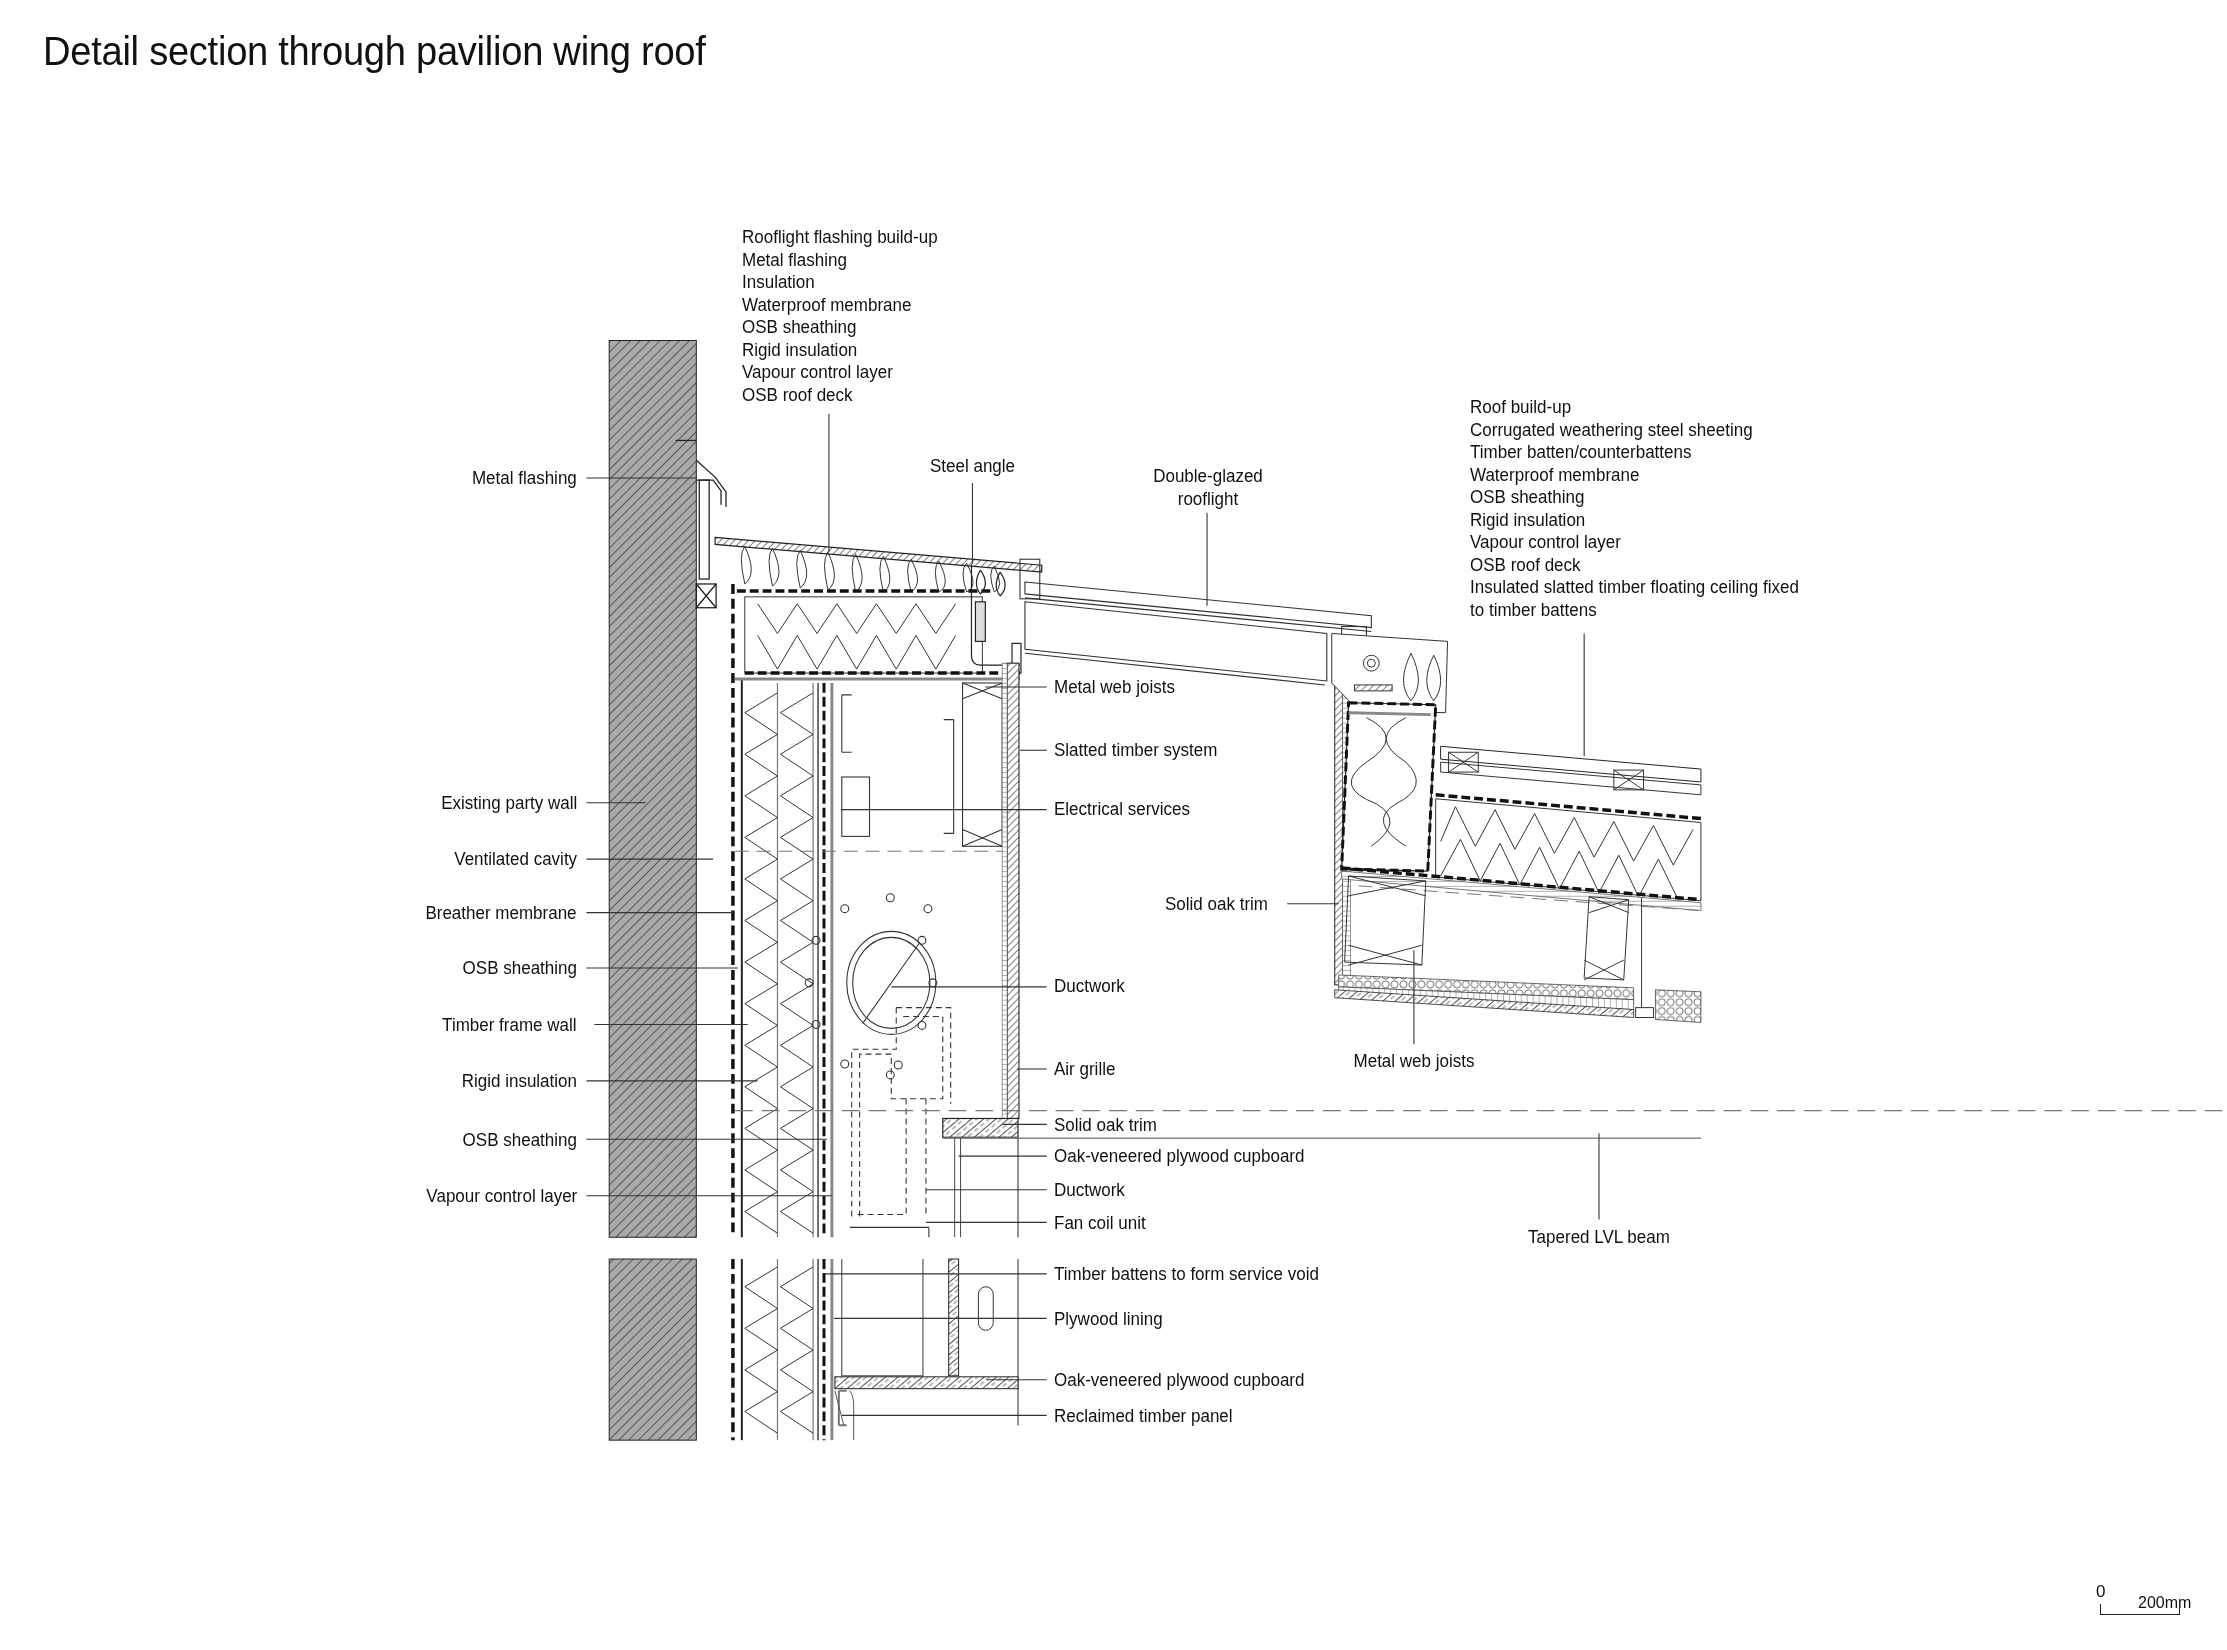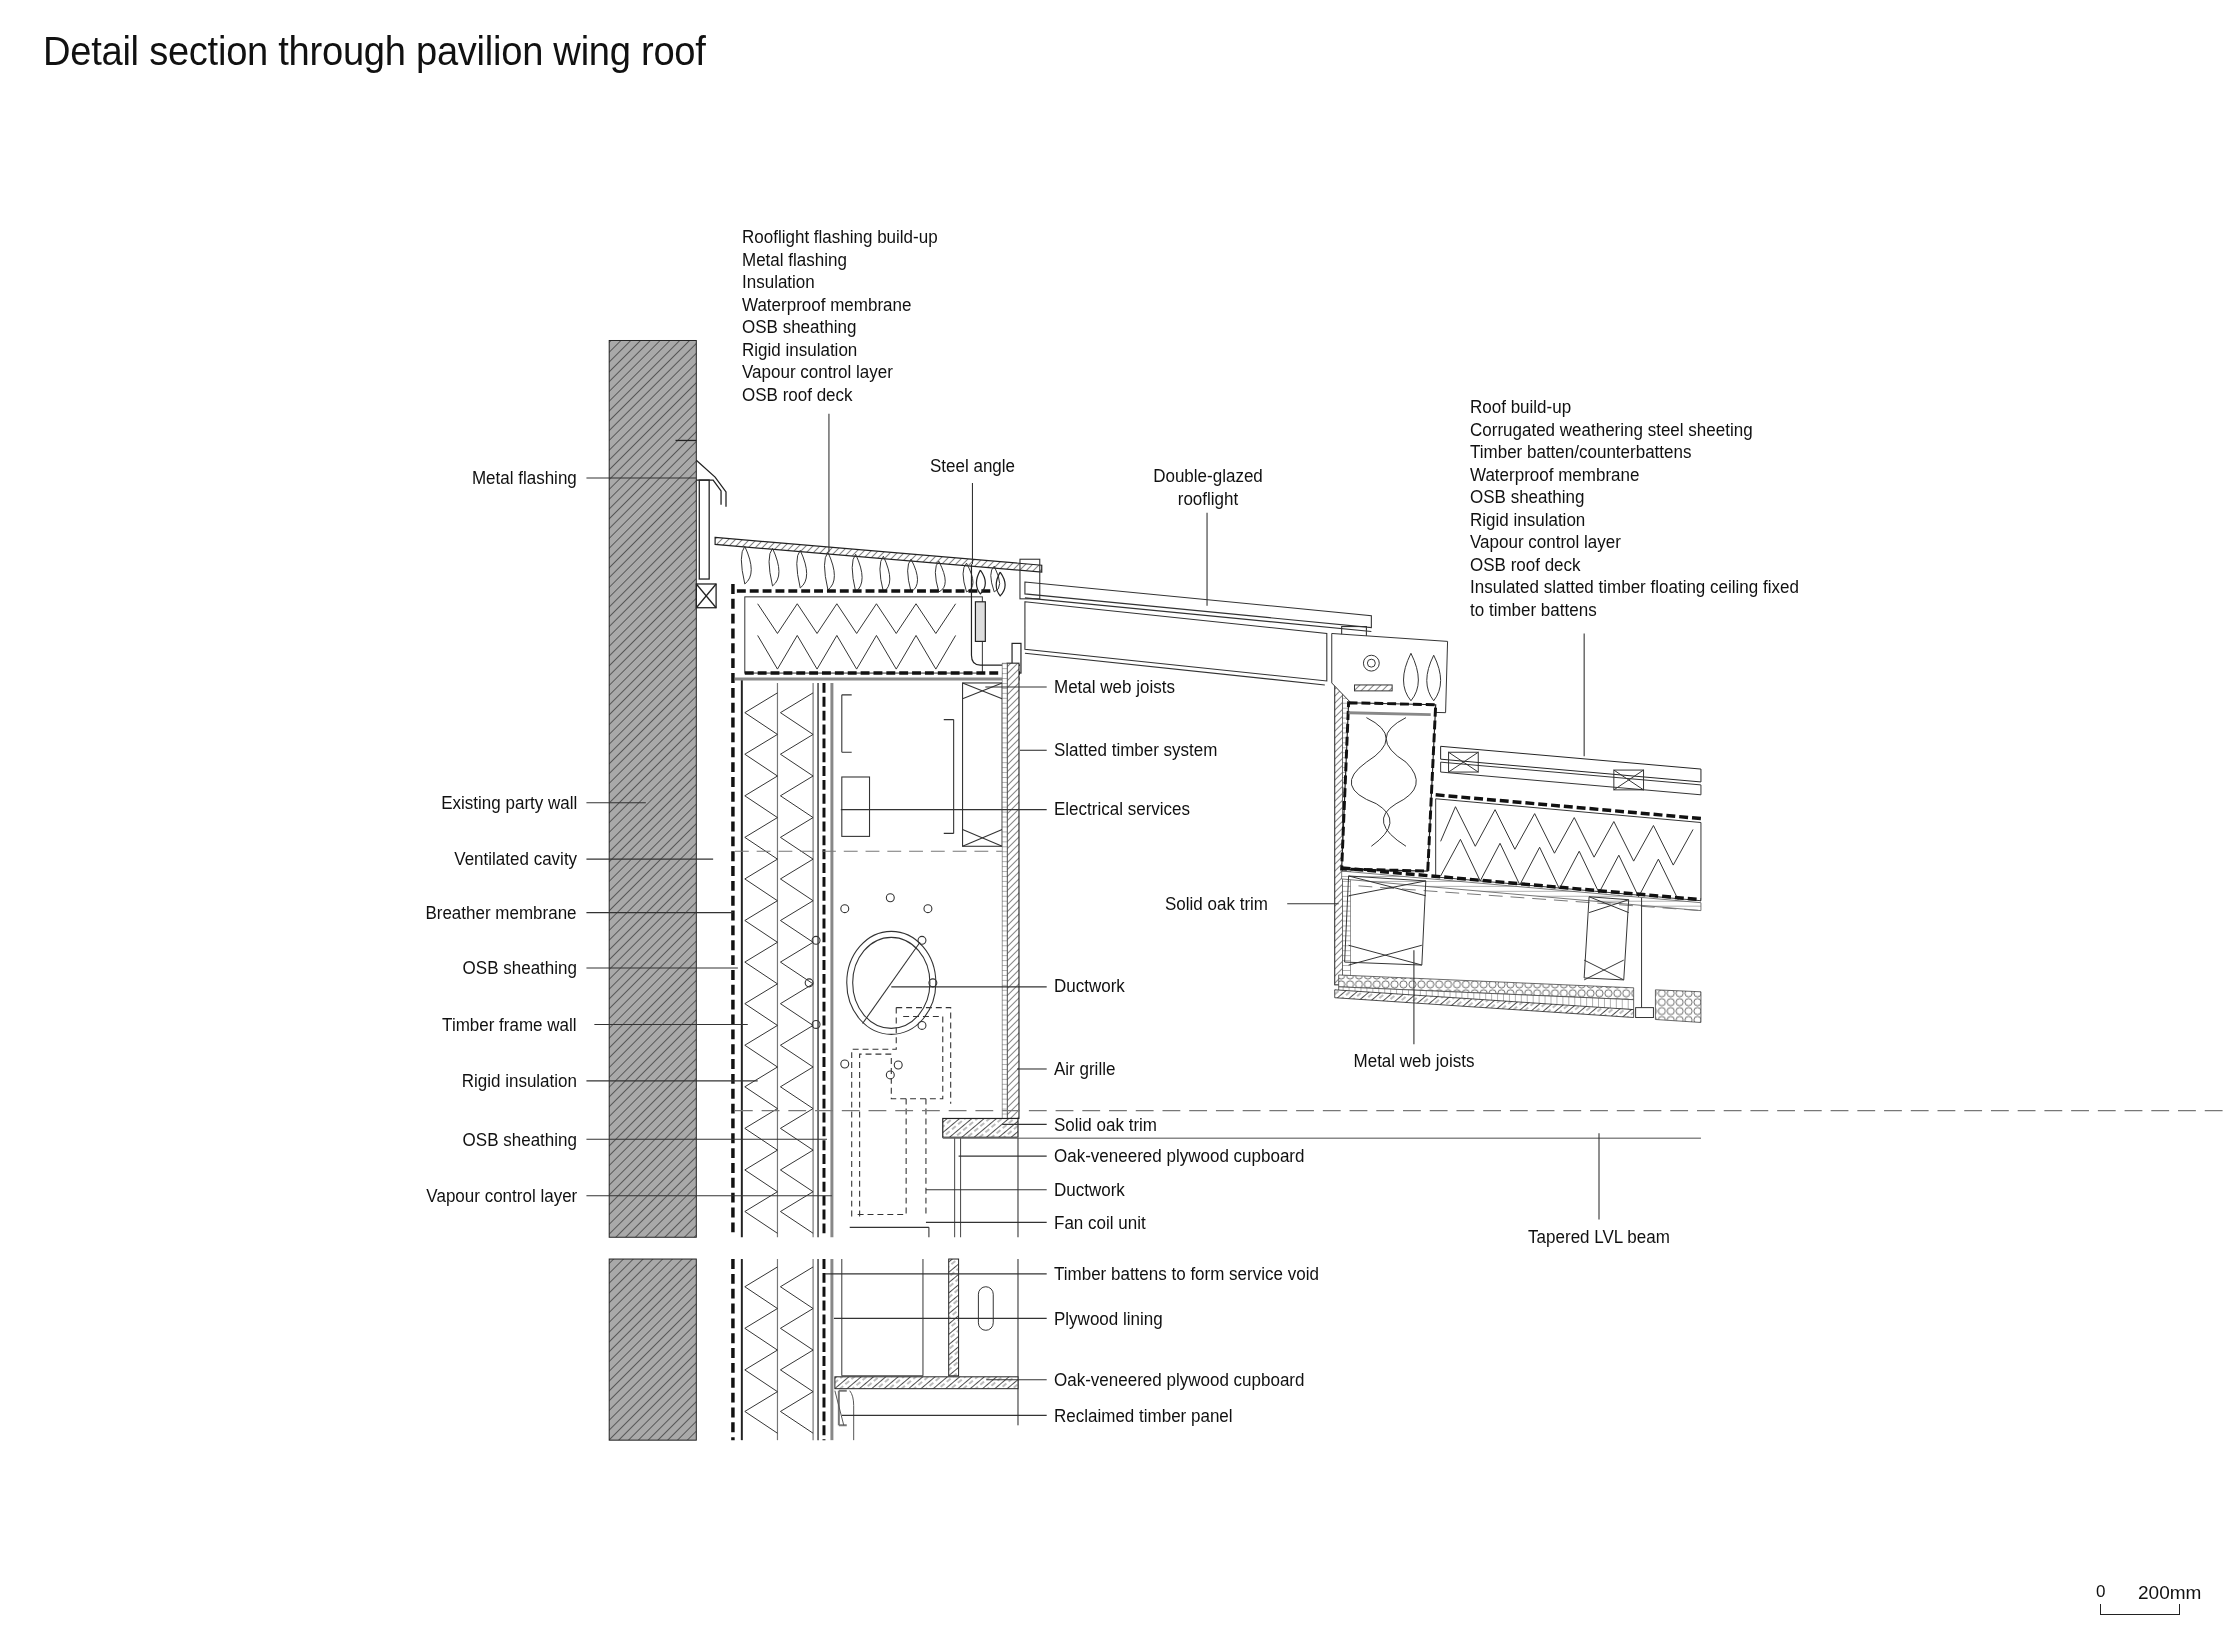--- a/index.html
+++ b/index.html
@@ -7,21 +7,21 @@
   .title{position:absolute;left:43px;top:28px;font-size:41px;font-weight:400;letter-spacing:-0.3px;color:#111;transform:scaleX(0.93);transform-origin:left top;}
   svg.drawing{position:absolute;left:0;top:0;width:2228px;height:1650px;}
   .lbl{position:absolute;font-size:18.3px;line-height:22.5px;white-space:nowrap;color:#111;transform:scaleX(0.93);}
   .lbl.r{transform-origin:right center;text-align:right;}
   .lbl.l{transform-origin:left center;}
   .lbl.c{text-align:center;transform-origin:center center;}
   .stack{position:absolute;font-size:18.3px;line-height:22.5px;color:#111;transform:scaleX(0.93);transform-origin:left top;}
   .stack div{white-space:nowrap;}
   .scalebar{position:absolute;left:2096px;top:1582px;width:89px;height:40px;}
   .scalebar .t0{position:absolute;left:0;top:0;font-size:17px;}
-  .scalebar .t1{position:absolute;left:42px;top:0;font-size:19px;}
+  .scalebar .t1{position:absolute;left:42px;top:12px;font-size:16px;}
   .scalebar .bar{position:absolute;left:4px;top:22px;width:78px;height:10px;border-left:1.5px solid #222;border-right:1.5px solid #222;border-bottom:1.5px solid #222;}
 </style>
 </head>
 <body>
 
 <div class="title">Detail section through pavilion wing roof</div>
 
 <svg class="drawing" viewBox="0 0 2250 1667" xmlns="http://www.w3.org/2000/svg">
   <defs>
     <pattern id="hatchWall" patternUnits="userSpaceOnUse" width="7" height="7" patternTransform="rotate(45)">

